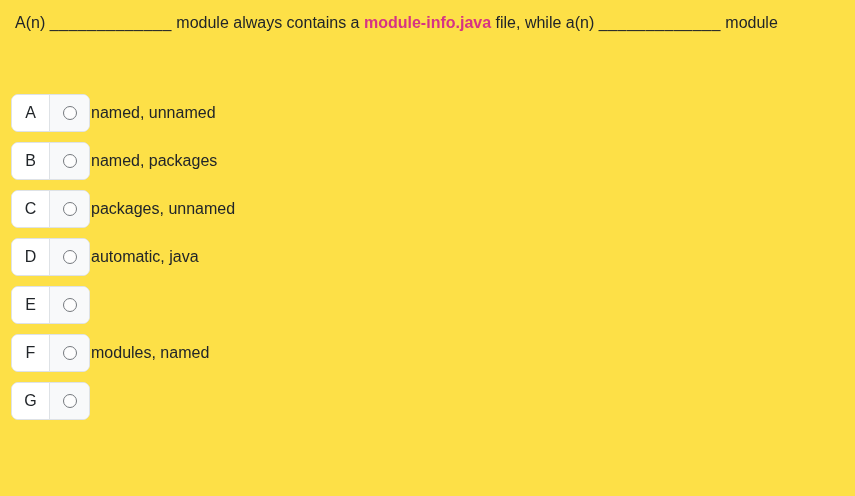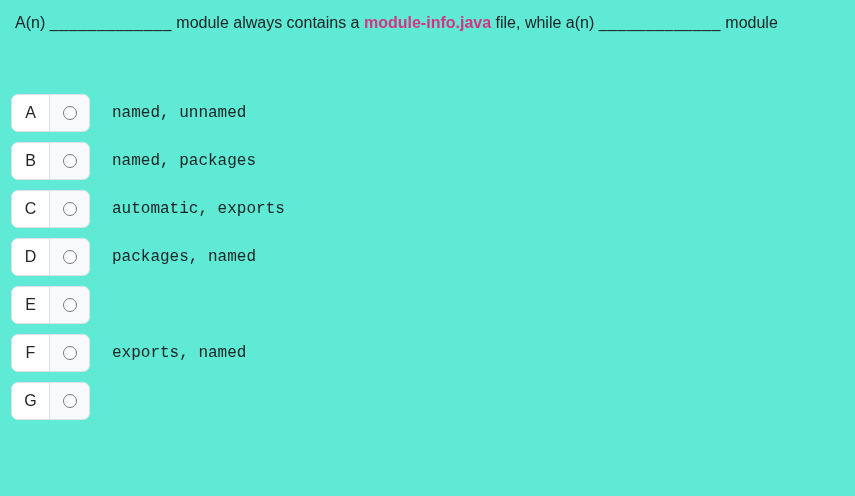--- a/index.html
+++ b/index.html
@@ -2,21 +2,21 @@
 <html><head>
 <meta charset="utf-8">
 <style>
   * { margin: 0; padding: 0; box-sizing: border-box; }
   html, body {
     width: 855px; height: 496px;
     background: #ffffff;
     overflow: hidden;
     font-family: "Liberation Sans", "DejaVu Sans", sans-serif;
   }
-  .page { position: relative; width: 855px; height: 496px; background: #5eead4; }
+  .page { position: relative; width: 855px; height: 496px; background: #fde047; }
 
   .question {
     position: absolute;
     left: 15px; top: 10px;
     width: 820px;
     font-size: 16px;
     line-height: 25px;
     color: #212529;
   }
   .q-line { white-space: nowrap; }
@@ -67,24 +67,23 @@
     -webkit-appearance: none;
     appearance: none;
     width: 14px; height: 14px;
     border: 1px solid #75797e;
     border-radius: 50%;
     background: #fdfdfd;
     cursor: pointer;
     margin: 0;
   }
   .option-label {
-    margin-left: 22px;
+    margin-left: 1px;
     font-size: 16px;
     color: #212529;
-    font-family: Liberation Mono, monospace;
   }
 </style>
 </head>
 <body>
 
 <div class="page">
 
   <div class="question">
     <div class="q-line"><span>A(n) </span><span class="blank">_____________</span><span> module always contains a </span><span class="code">module-info.java</span><span> file, while a(n) </span><span class="blank">_____________</span><span> module</span></div>
   </div>
@@ -116,33 +115,33 @@
 
     <div class="option-row">
       <div class="option-box">
         <div class="letter-cell">
           <span>C</span>
         </div>
         <label class="radio-cell">
           <input type="radio" name="answer" style="">
         </label>
       </div>
-      <div class="option-label">automatic, exports</div>
+      <div class="option-label">packages, unnamed</div>
     </div>
 
     <div class="option-row">
       <div class="option-box">
         <div class="letter-cell">
           <span>D</span>
         </div>
         <label class="radio-cell">
           <input type="radio" name="answer" style="">
         </label>
       </div>
-      <div class="option-label">packages, named</div>
+      <div class="option-label">automatic, java</div>
     </div>
 
     <div class="option-row">
       <div class="option-box">
         <div class="letter-cell">
           <span>E</span>
         </div>
         <label class="radio-cell">
           <input type="radio" name="answer" style="">
         </label>
@@ -151,21 +150,21 @@
 
     <div class="option-row">
       <div class="option-box">
         <div class="letter-cell">
           <span>F</span>
         </div>
         <label class="radio-cell">
           <input type="radio" name="answer" style="">
         </label>
       </div>
-      <div class="option-label">exports, named</div>
+      <div class="option-label">modules, named</div>
     </div>
 
     <div class="option-row">
       <div class="option-box">
         <div class="letter-cell">
           <span>G</span>
         </div>
         <label class="radio-cell">
           <input type="radio" name="answer" style="">
         </label>

